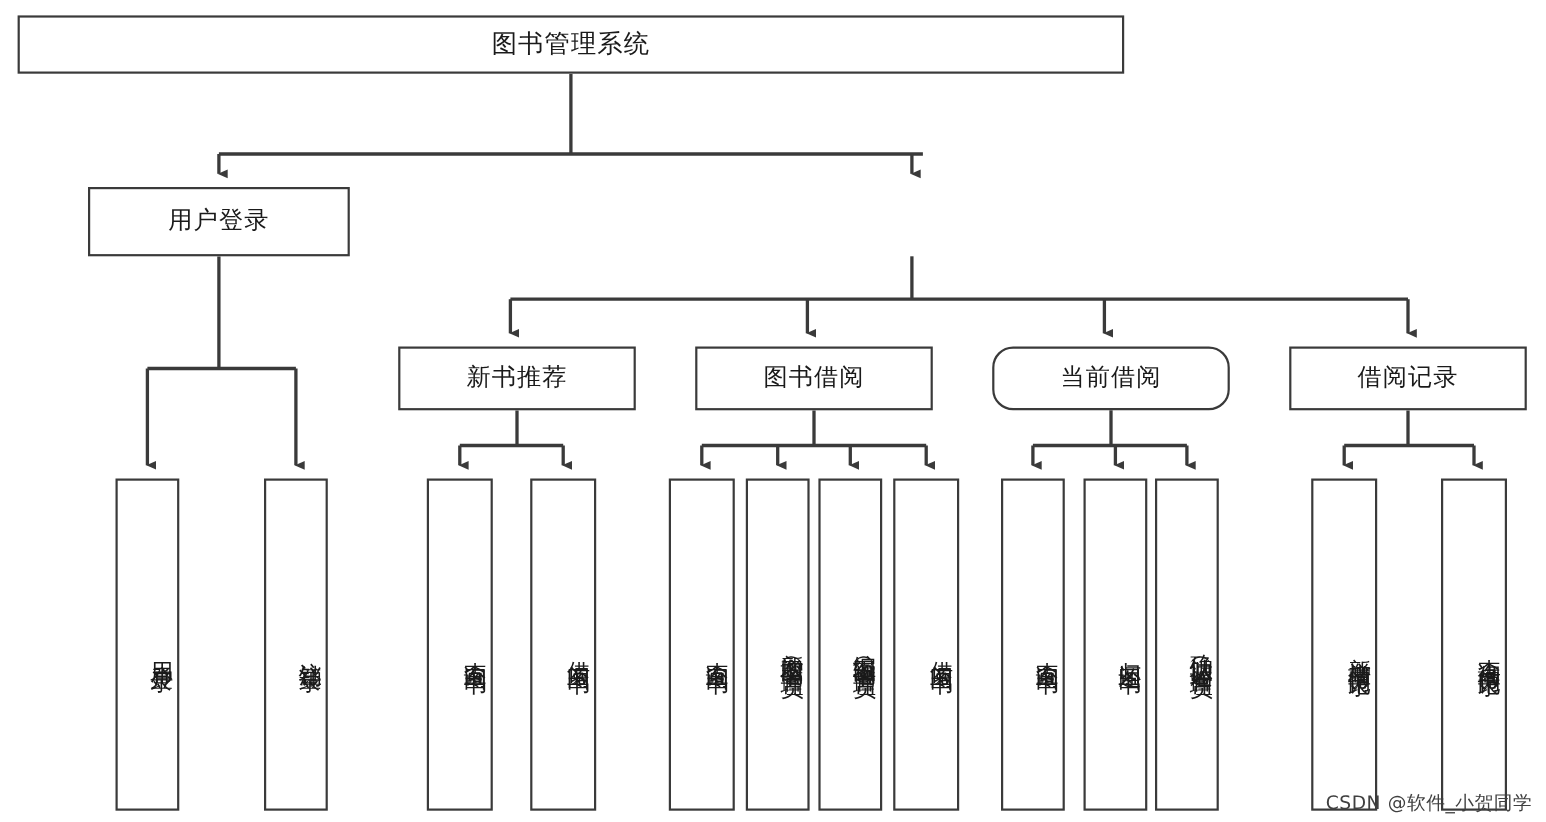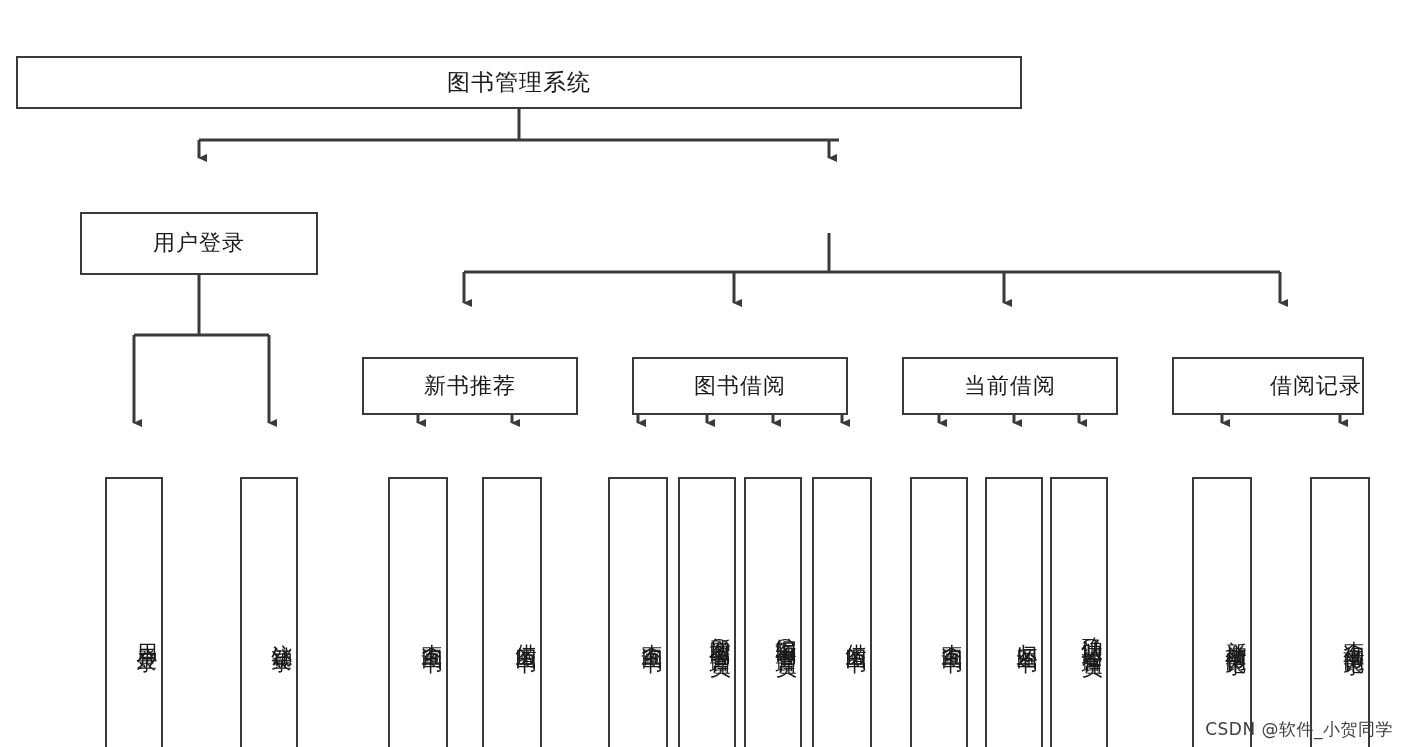--- a/index.html
+++ b/index.html
@@ -27,21 +27,20 @@
   }
   .node {
     position: absolute;
     box-sizing: border-box;
     border: 2px solid #3a3a3a;
     background: #ffffff;
     display: flex;
     align-items: center;
     justify-content: center;
     color: #1a1a1a;
-    margin-top: 42px;
   }
   .node.horizontal {
     font-size: 22px;
     letter-spacing: 1px;
     line-height: 1.1;
   }
   .node.root {
     font-size: 23px;
   }
   .node.leaf {
@@ -134,24 +133,24 @@
   <div class="node horizontal" style="left:80px; top:170px; width:238px; height:63px;">
     <span class="node-label">用户登录</span>
   </div>
 
   <div class="node horizontal" style="left:632px; top:315px; width:216px; height:58px;">
     <span class="node-label">图书借阅</span>
   </div>
   <div class="node horizontal" style="left:362px; top:315px; width:216px; height:58px;">
     <span class="node-label">新书推荐</span>
   </div>
-  <div class="node horizontal" style="left:902px; top:315px; width:216px; height:58px;">
+  <div class="node horizontal" style="left:902px; top:315px; width:216px; height:58px;border-radius:19px;">
     <span class="node-label">当前借阅</span>
   </div>
-  <div class="node horizontal" style="left:1172px; top:315px; width:192px; height:58px;justify-content:flex-end;">
+  <div class="node horizontal" style="left:1172px; top:315px; width:216px; height:58px;">
     <span class="node-label">借阅记录</span>
   </div>
 
   <div class="node leaf" style="left:105px; top:435px; width:58px; height:302px;">
     <span class="node-label">用户登录</span>
   </div>
   <div class="node leaf" style="left:240px; top:435px; width:58px; height:302px;">
     <span class="node-label">注销登录</span>
   </div>
   <div class="node leaf" style="left:388px; top:435px; width:60px; height:302px;">

